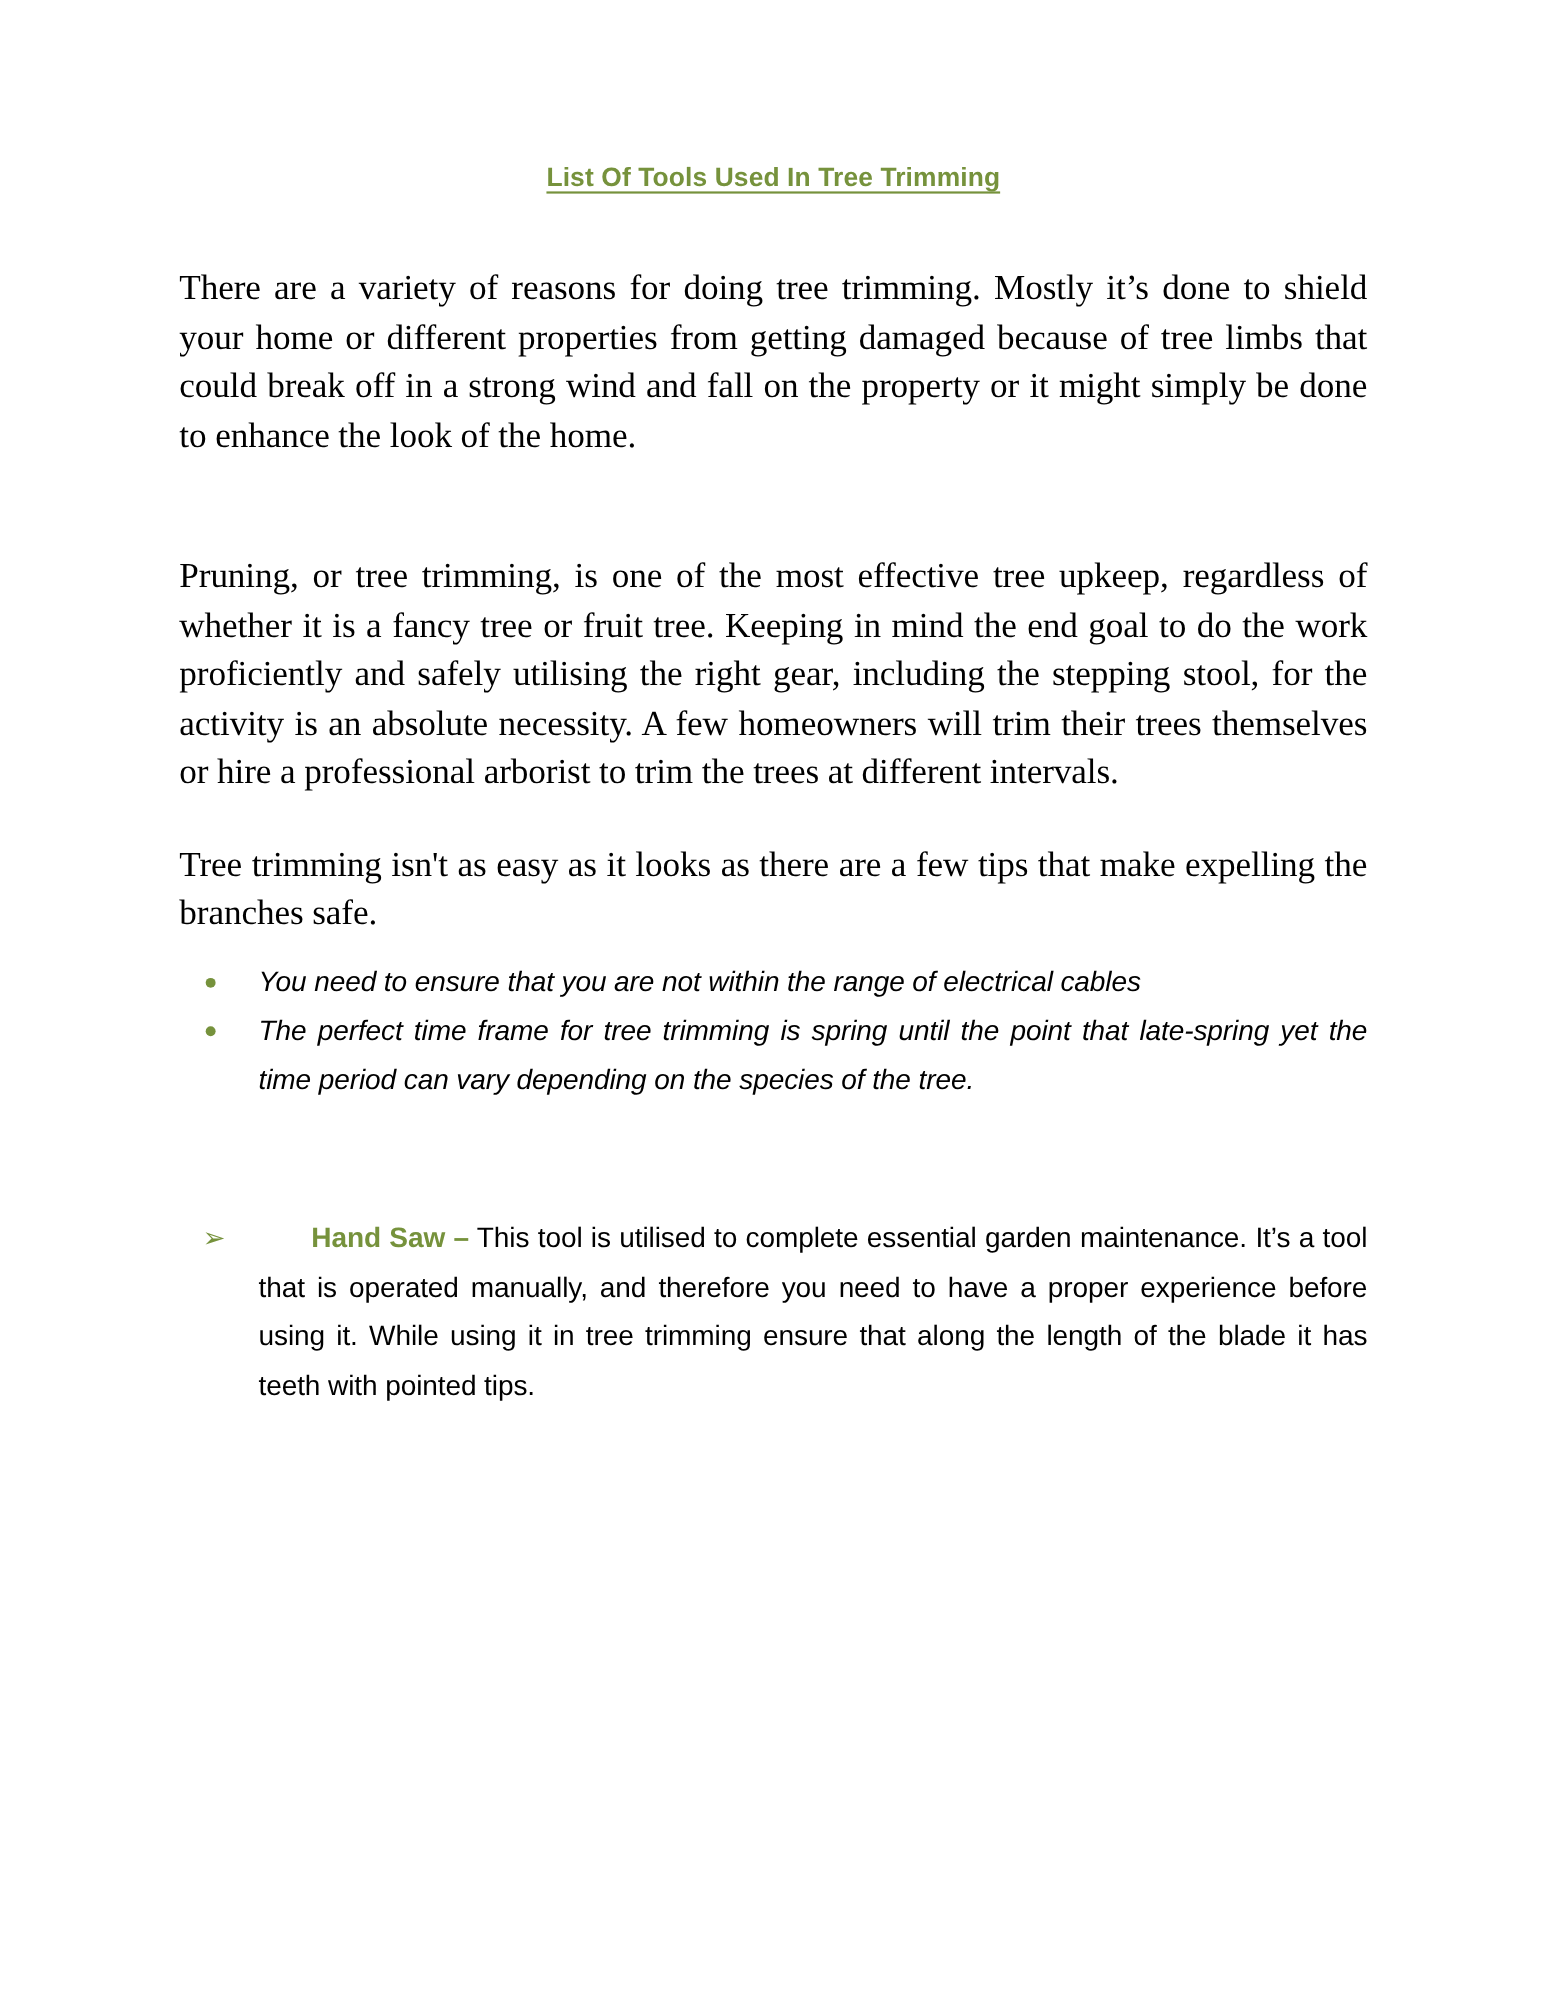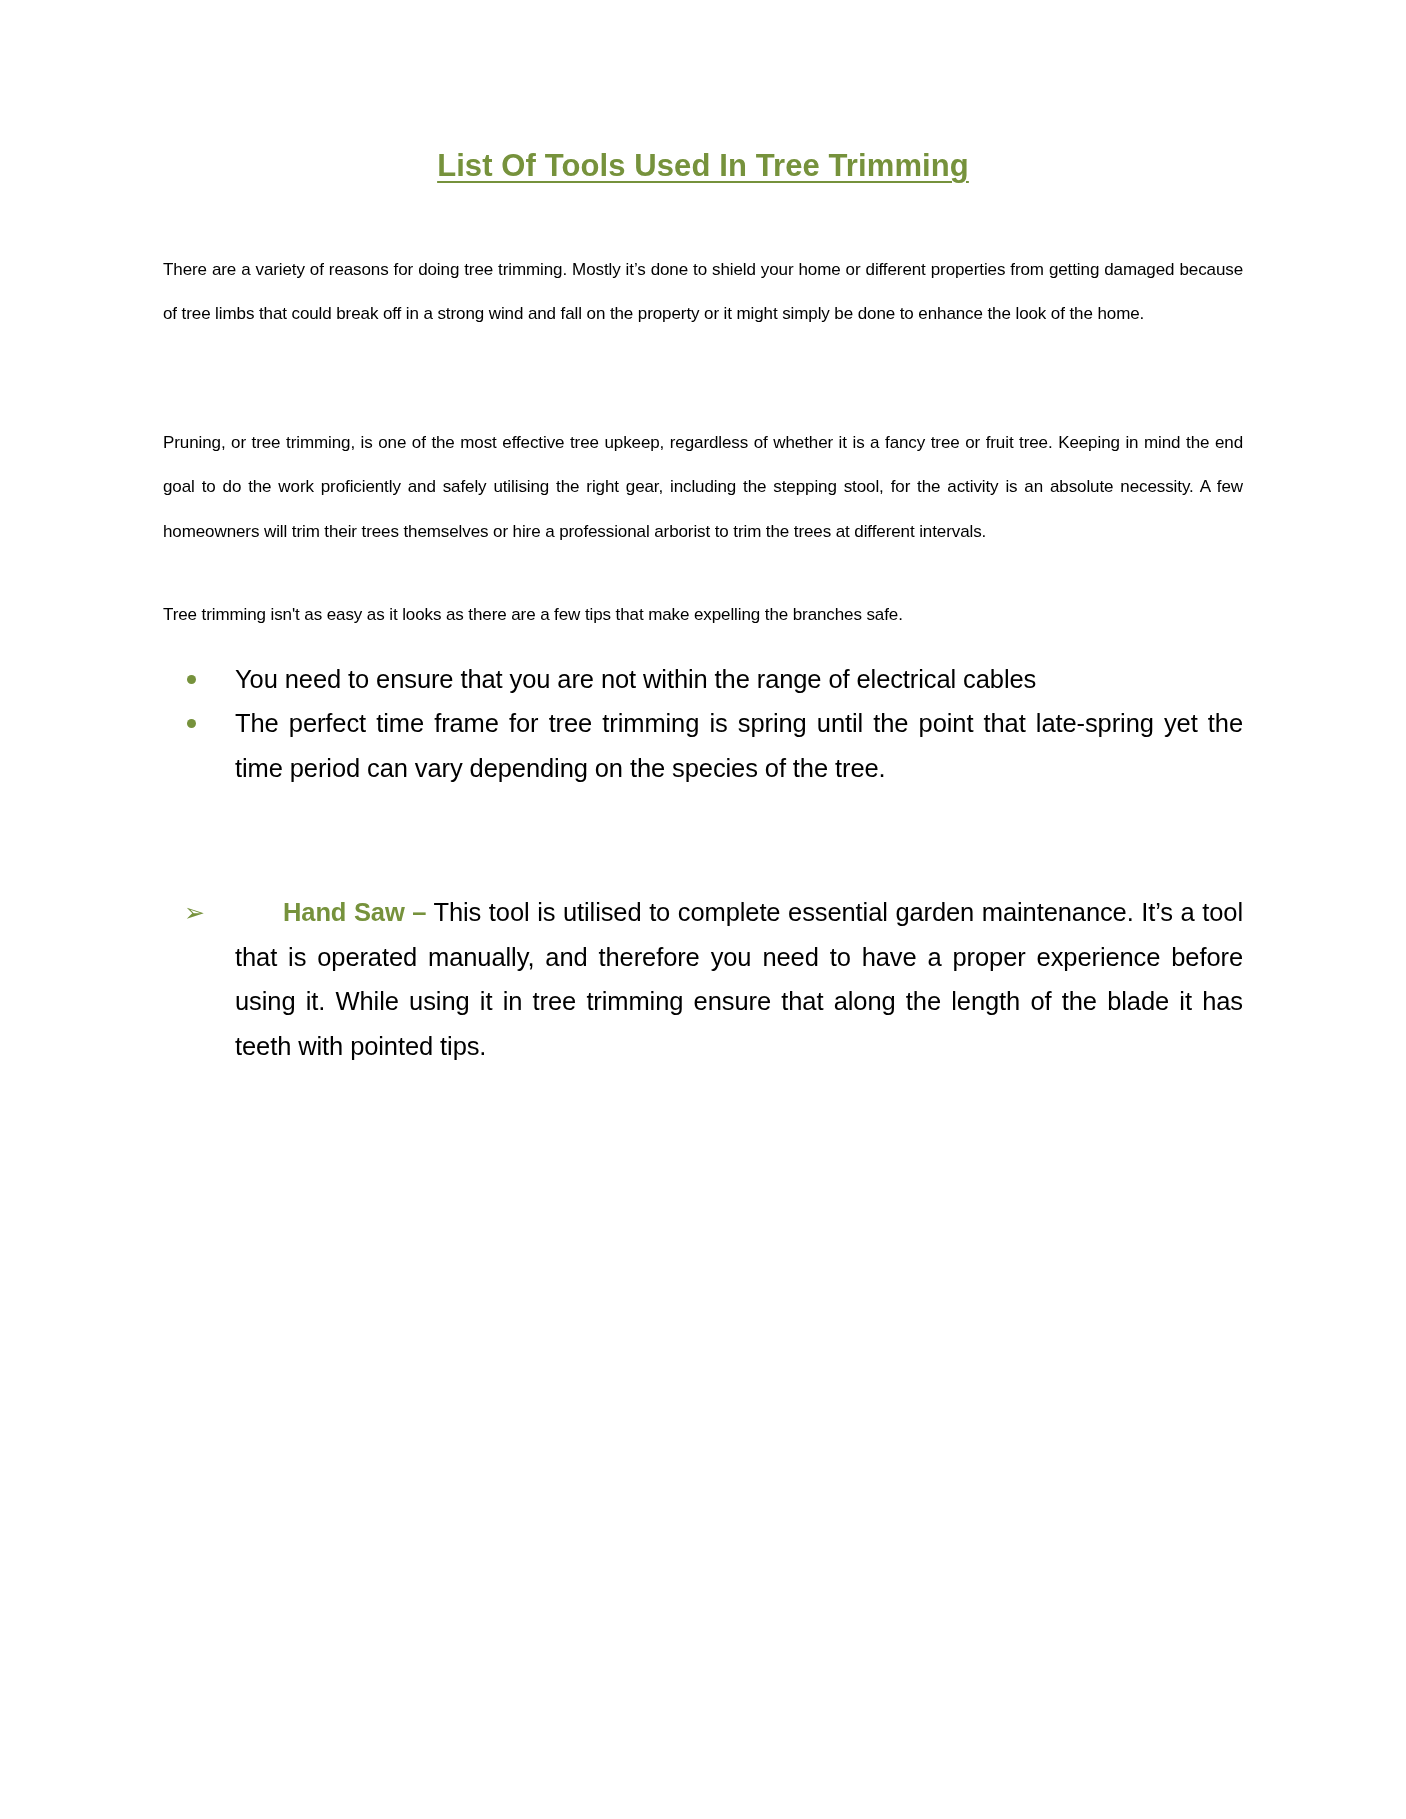--- a/index.html
+++ b/index.html
@@ -30,42 +30,43 @@
     top: 0;
     width: 1080px;
   }
 
   
   .doc-title {
     margin: 0;
     padding: 0;
     padding-top: 148px;
     text-align: center;
-    font-size: 31px;
+    font-size: 24px;
     line-height: 1.18;
     font-weight: bold;
     letter-spacing: 0.1px;
   }
 
   .doc-title .title-text {
     color: #76923C;
     text-decoration: underline;
     text-underline-offset: 5px;
     text-decoration-thickness: 2px;
   }
 
   
   .para {
     margin: 0;
-    font-size: 17px;
+    font-size: 32px;
     line-height: 44.5px;
     text-align: justify;
     text-justify: inter-word;
     color: #000000;
     letter-spacing: -0.1px;
+    font-family: Liberation Serif, serif;
   }
 
   .para.first { margin-top: 63px; }
   .para.second { margin-top: 84px; }
   .para.third { margin-top: 39px; }
   .para.fourth { margin-top: 94px; }
 
   
   .bullet-list {
     list-style: none;
@@ -77,20 +78,21 @@
   .bullet-item {
     position: relative;
     padding-left: 72px;
     margin: 0;
     font-size: 25.5px;
     line-height: 44.5px;
     text-align: justify;
     text-justify: inter-word;
     color: #000000;
     letter-spacing: -0.1px;
+    font-style: italic;
   }
 
   .bullet-item > .bullet-dot {
     position: absolute;
     left: 24px;
     top: 18px;
     width: 9px;
     height: 9px;
     border-radius: 50%;
     background: #76923C;

